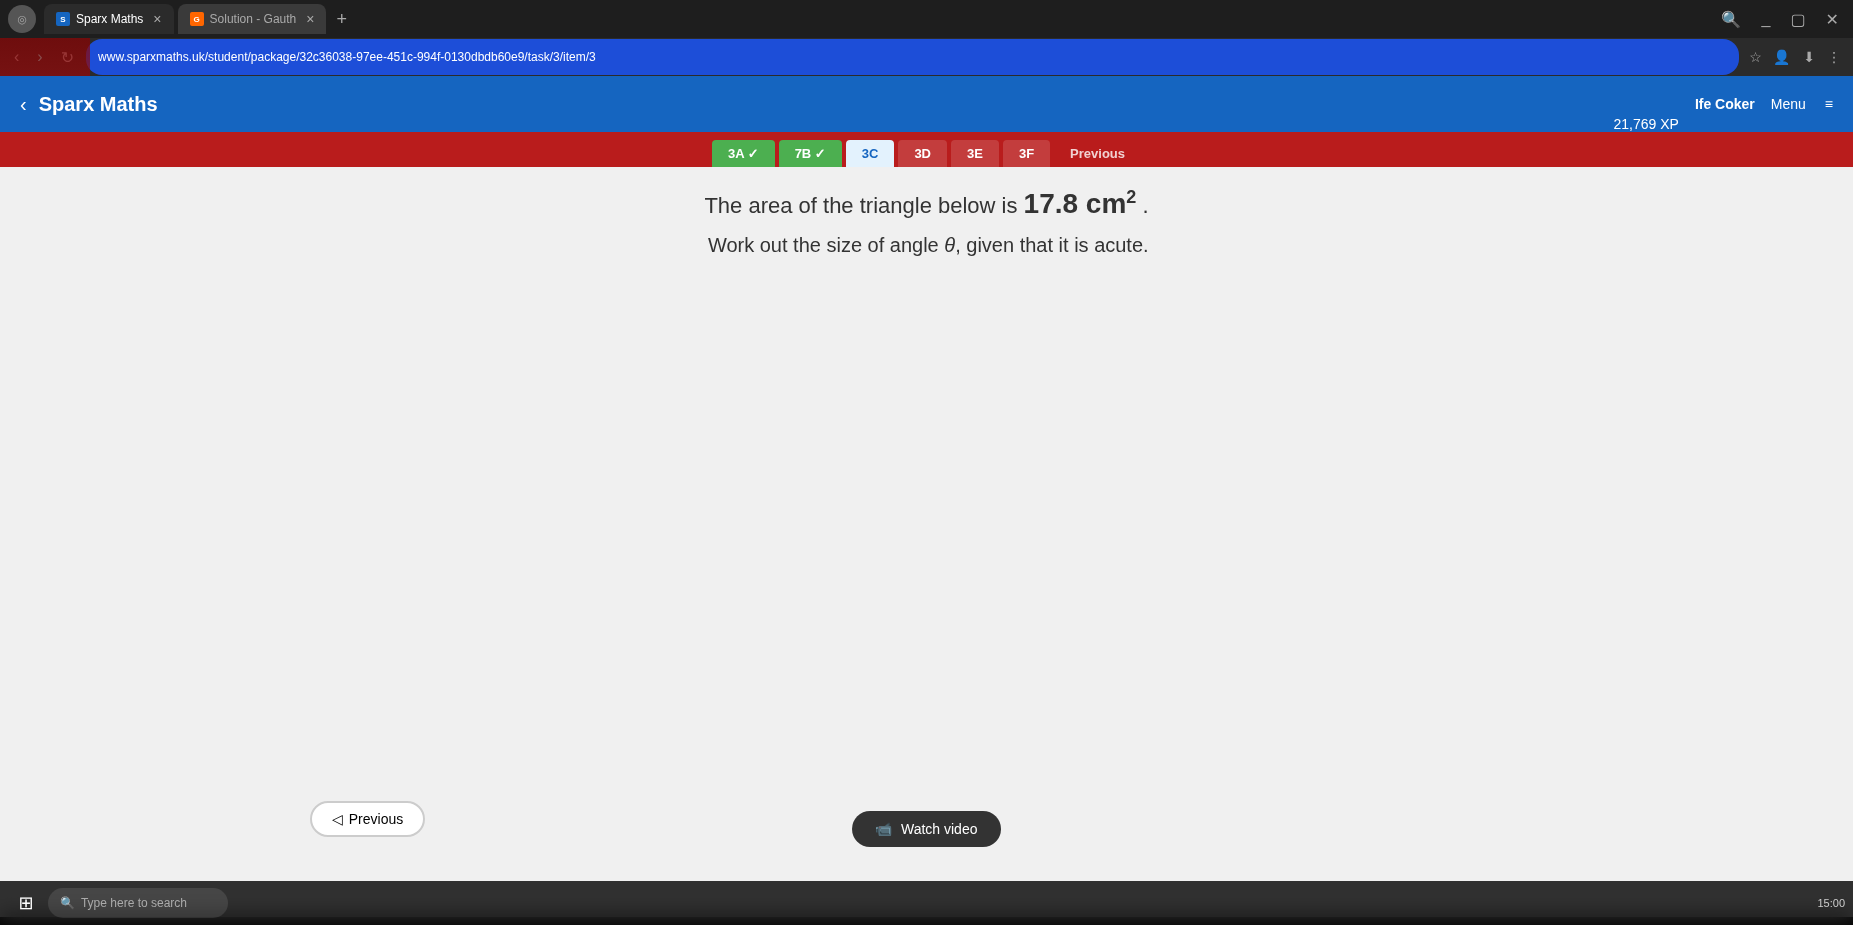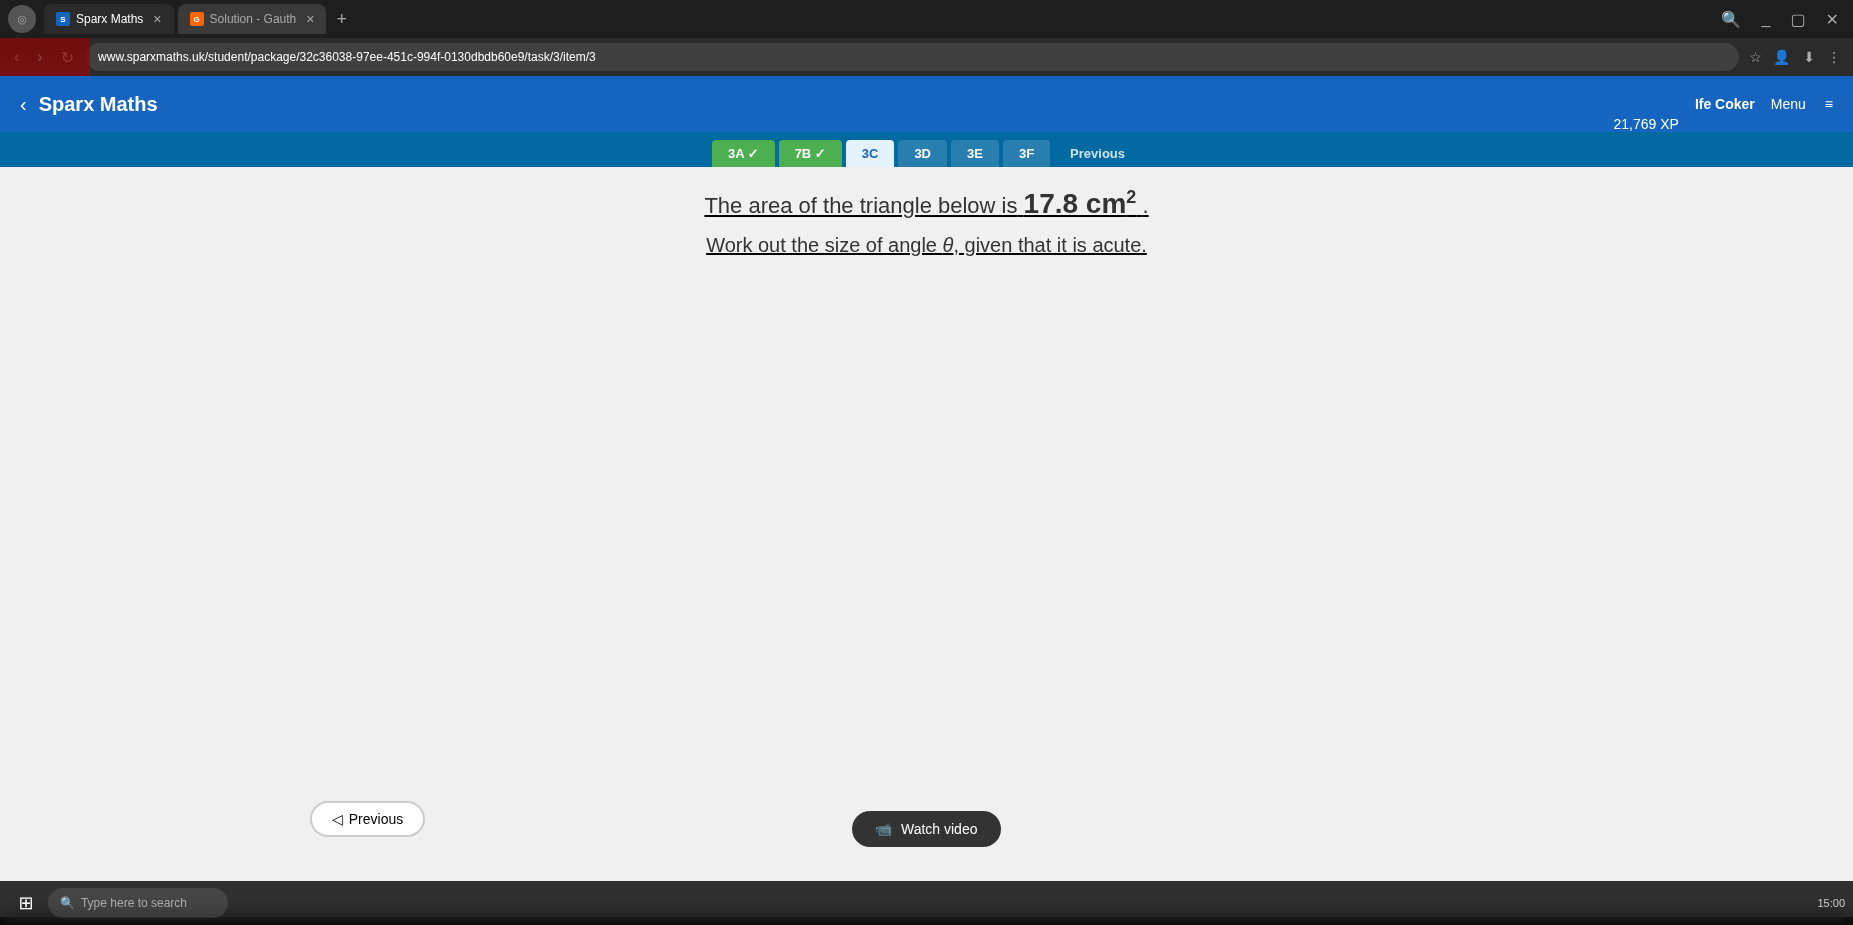--- a/index.html
+++ b/index.html
@@ -108,24 +108,24 @@
       border: none;
       color: #aaa;
       font-size: 16px;
       cursor: pointer;
       padding: 4px 6px;
       border-radius: 4px;
     }
 
     .address-bar {
       flex: 1;
-      background: #404040;
+      background: #1d4ed8;
       border: none;
       border-radius: 16px;
-      height: 28px;
+      height: 36px;
       padding: 0 12px;
       color: #fff;
       font-size: 12px;
       outline: none;
     }
 
     .toolbar-right {
       display: flex;
       align-items: center;
       gap: 4px;
@@ -201,21 +201,21 @@
       cursor: pointer;
       display: flex;
       align-items: center;
       gap: 19px;
       background: none;
       border: none;
     }
 
     
     .task-tabs {
-      background: #0369a1;
+      background: #b91c1c;
       display: flex;
       justify-content: center;
       padding: 8px 0 0 0;
       gap: 4px;
     }
 
     .task-tab {
       padding: 6px 16px;
       border-radius: 4px 4px 0 0;
       font-size: 13px;
@@ -283,24 +283,23 @@
       border: 2px solid #4caf50;
       border-radius: 3px;
       display: flex;
       align-items: center;
       justify-content: center;
       font-size: 10px;
       color: #4caf50;
     }
 
     .question-text {
-      text-align: center;
+      text-align: right;
       max-width: 700px;
       margin-bottom: 36px;
-      text-decoration: underline;
     }
 
     .question-text .line1 {
       font-size: 22px;
       color: #333;
       margin-bottom: 10px;
     }
 
     .question-text .line2, .question-text .line3 {
       font-size: 20px;

